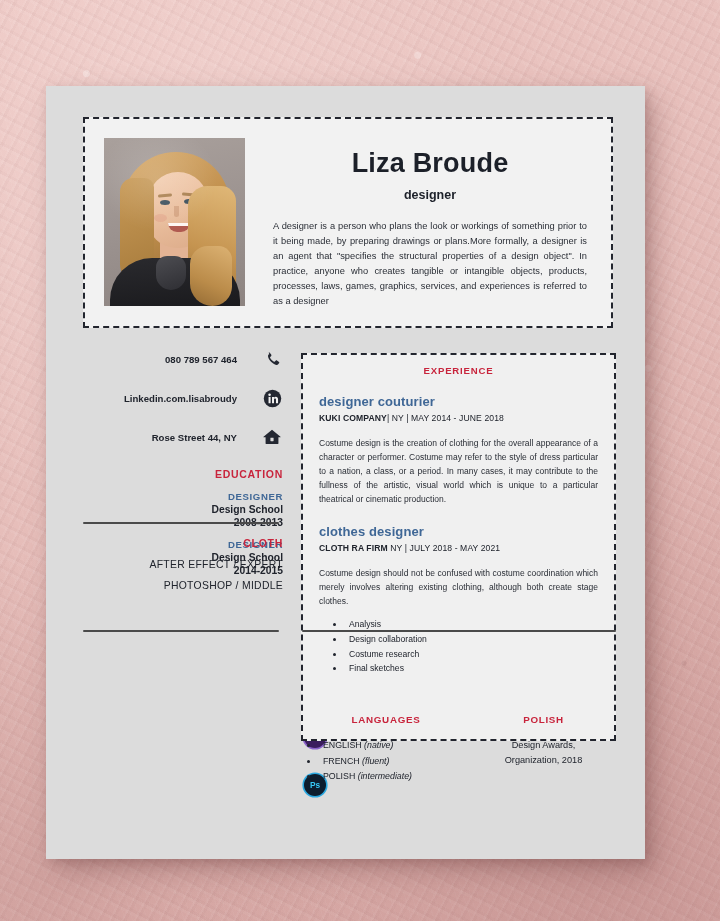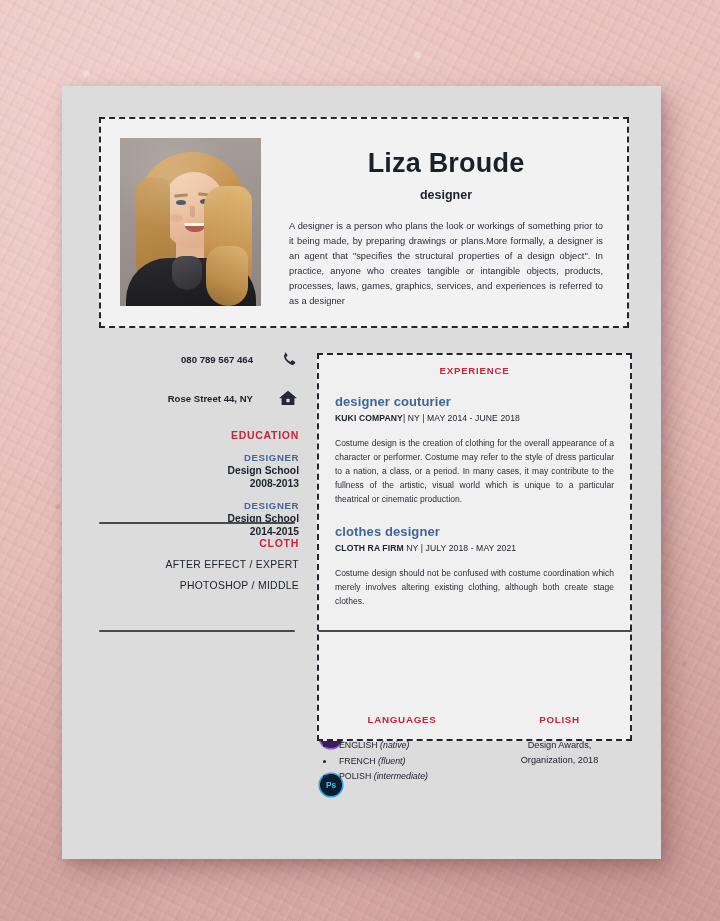--- a/index.html
+++ b/index.html
@@ -43,21 +43,21 @@
     background:
       radial-gradient(ellipse 70% 55% at 28% 22%, rgba(255,240,238,.30), transparent 68%),
       radial-gradient(ellipse 80% 70% at 82% 95%, rgba(150,95,95,.26), transparent 70%),
       radial-gradient(ellipse 60% 50% at 5% 96%, rgba(150,95,95,.20), transparent 72%);
     pointer-events: none;
   }
 
   
   #resume {
     position: absolute;
-    left: 62px;
+    left: 46px;
     top: 86px;
     width: 599px;
     height: 773px;
     background: #dcdcdc;
     box-shadow:
       10px 12px 26px rgba(110,65,65,.34),
       3px 4px 9px rgba(110,65,65,.22);
   }
 
   
@@ -387,20 +387,31 @@
     <div class="contact-row">
       <span class="contact-text">080 789 567 464</span>
       <span class="contact-icon">
         <svg width="17" height="17" viewBox="0 0 24 24" fill="currentColor">
           <path d="M6.6 2.3c.5-.4 1.2-.3 1.6.2l2.1 2.9c.3.5.3 1.1-.1 1.5L8.8 8.4c-.3.3-.4.7-.2 1.1.5 1.1 1.3 2.3 2.3 3.3 1 1 2.2 1.8 3.3 2.3.4.2.8.1 1.1-.2l1.5-1.4c.4-.4 1-.4 1.5-.1l2.9 2.1c.5.4.6 1.1.2 1.6l-1.4 1.7c-.6.7-1.6 1-2.5.8-2.6-.5-5.3-2.1-7.6-4.4C7.8 12.9 6.2 10.2 5.7 7.6c-.2-.9.1-1.9.8-2.5l1.1-.9z"></path>
         </svg>
       </span>
     </div>
 
 
+    <div class="contact-row">
+      <span class="contact-text">Linkedin.com.lisabroudy</span>
+      <span class="contact-icon">
+        <svg width="19" height="19" viewBox="0 0 24 24">
+          <circle cx="12" cy="12" r="11" fill="currentColor"></circle>
+          <rect x="7" y="10" width="2.6" height="8" fill="#f2f2f2"></rect>
+          <circle cx="8.3" cy="7.3" r="1.6" fill="#f2f2f2"></circle>
+          <path d="M11.4 10h2.5v1.1c.4-.8 1.3-1.3 2.3-1.3 1.8 0 2.8 1.1 2.8 3.2V18h-2.6v-4.4c0-1-.4-1.6-1.3-1.6-.8 0-1.2.6-1.2 1.6V18h-2.5v-8z" fill="#f2f2f2"></path>
+        </svg>
+      </span>
+    </div>
 
     <div class="contact-row">
       <span class="contact-text">Rose Street 44,  NY</span>
       <span class="contact-icon">
         <svg width="20" height="20" viewBox="0 0 24 24" fill="currentColor">
           <path d="M12 3.2L1.8 11.6c-.3.2-.1.8.3.8h2.2v7.4c0 .3.2.5.5.5h14.4c.3 0 .5-.2.5-.5V12.4h2.2c.4 0 .6-.6.3-.8L12 3.2zm-1.9 13.4v-3.1c0-.3.2-.5.5-.5h2.8c.3 0 .5.2.5.5v3.1c0 .3-.2.5-.5.5h-2.8c-.3 0-.5-.2-.5-.5z"></path>
         </svg>
       </span>
     </div>
 
@@ -442,20 +453,26 @@
       </div>
       <div class="job-desc">Costume design is the creation of clothing for the overall appearance of a character or performer. Costume may refer to the style of dress particular to a nation, a class, or a period. In many cases, it may contribute to the fullness of the artistic, visual world which is unique to a particular theatrical or cinematic production.</div>
     </div>
 
     <div class="job">
       <div class="job-title">clothes designer</div>
       <div class="job-meta">
         <span class="firm">CLOTH  RA  FIRM</span> <span>NY | JULY 2018 -  MAY 2021</span>
       </div>
       <div class="job-desc">Costume design should not be confused with costume coordination which merely involves altering existing clothing, although both create stage clothes.</div>
+      <ul class="job-bullets">
+        <li>Analysis</li>
+        <li>Design collaboration</li>
+        <li>Costume research</li>
+        <li>Final sketches</li>
+      </ul>
     </div>
   </div>
 
   <div id="bottom-right">
     <div id="lang-col">
       <div class="br-head">LANGUAGES</div>
       <ul id="lang-list">
         <li>
           <span>ENGLISH</span>
           <em>(native)</em>

